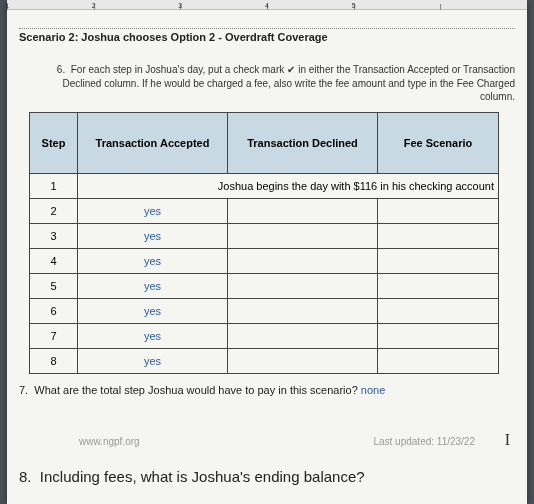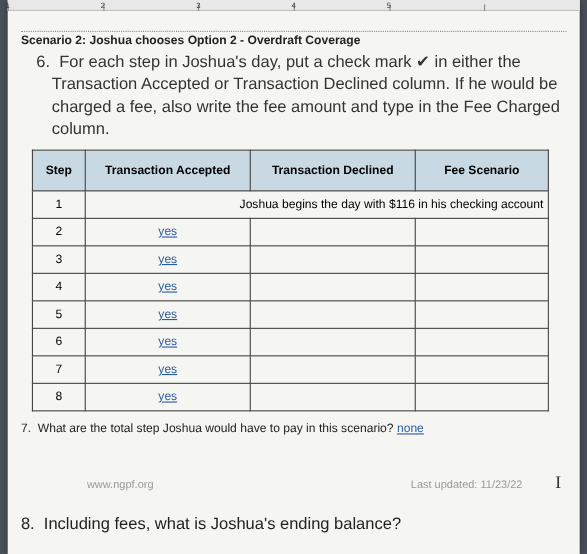--- a/index.html
+++ b/index.html
@@ -47,51 +47,52 @@
   }
   .scenario-title {
     margin-top: 20px;
     font-weight: bold;
     font-size: 11px;
     color: #222;
     border-top: 1px dotted #888;
     padding-top: 2px;
   }
   .instruction {
-    font-size: 15px;
+    font-size: 10px;
     color: #333;
     line-height: 1.35;
-    margin: 4px 0 8px 14px;
+    margin: 20px 0 8px 14px;
     text-indent: -14px;
     padding-left: 14px;
+    text-align: right;
   }
   table.data {
     border-collapse: collapse;
     width: 470px;
     margin: 6px 0 8px 10px;
     font-size: 11px;
   }
   table.data th, table.data td {
     border: 1px solid #444;
     padding: 6px 4px;
     text-align: center;
     vertical-align: middle;
   }
   table.data th {
     background: #c9d9e3;
     font-weight: bold;
-    padding: 12px 4px;
+    padding: 24px 4px;
     margin-left: 27px;
   }
   table.data td.step { width: 48px; }
   .row1 td.merged {
     text-align: right;
     font-size: 11px;
   }
-  .ans { color: #2a5ca0; text-decoration: underline; }
+  .ans { color: #2a5ca0; }
   .q7 {
     font-size: 11px;
     color: #222;
     margin: 10px 0 6px 0;
   }
   .footer-row {
     display: flex;
     justify-content: space-between;
     font-size: 10px;
     color: #9a9a95;

